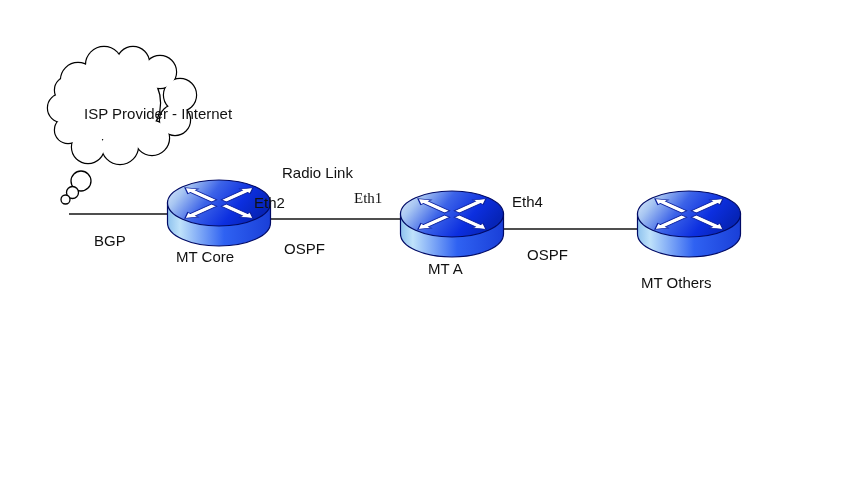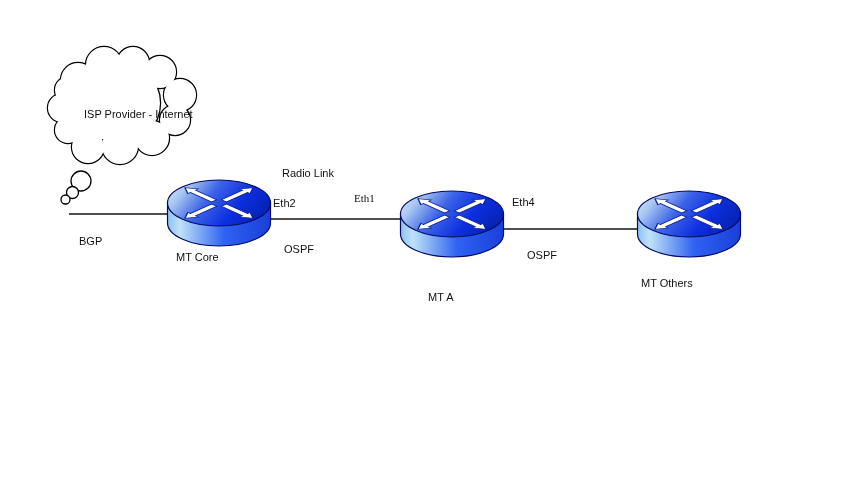--- a/index.html
+++ b/index.html
@@ -11,21 +11,21 @@
     overflow: hidden;
     font-family: "Liberation Sans", sans-serif;
   }
   #diagram-svg {
     position: absolute;
     left: 0; top: 0;
     width: 866px; height: 479px;
   }
   .label {
     position: absolute;
-    font-size: 11px;
+    font-size: 15px;
     line-height: 14px;
     color: #111111;
     white-space: nowrap;
   }
 </style>
 </head>
 <body>
 
 <div id="canvas">
 
@@ -109,33 +109,33 @@
     <g transform="translate(400,190)">
       <use href="#router"></use>
     </g>
     <g transform="translate(637,190)">
       <use href="#router"></use>
     </g>
   </svg>
 
   <div class="label" style="left:84px;  top:107px;">ISP Provider - Internet</div>
 
-  <div class="label" style="left:79px;  top:234px;">BGP</div>
+  <div class="label" style="left:94px;  top:234px;">BGP</div>
 
   <div class="label" style="left:176px; top:250px;">MT Core</div>
 
   <div class="label" style="left:282px; top:166px;">Radio Link</div>
 
-  <div class="label" style="left:273px; top:196px;text-align:right;">Eth2</div>
+  <div class="label" style="left:254px; top:196px;text-align:right;">Eth2</div>
 
   <div class="label" style="left:354px; top:191px;font-family:Liberation Serif, serif;">Eth1</div>
 
   <div class="label" style="left:284px; top:242px;">OSPF</div>
 
-  <div class="label" style="left:428px; top:262px;margin-top:28px;">MT A</div>
+  <div class="label" style="left:428px; top:262px;">MT A</div>
 
   <div class="label" style="left:512px; top:195px;">Eth4</div>
 
   <div class="label" style="left:527px; top:248px;">OSPF</div>
 
   <div class="label" style="left:641px; top:276px;">MT Others</div>
 
 </div>
 
 </body></html>

